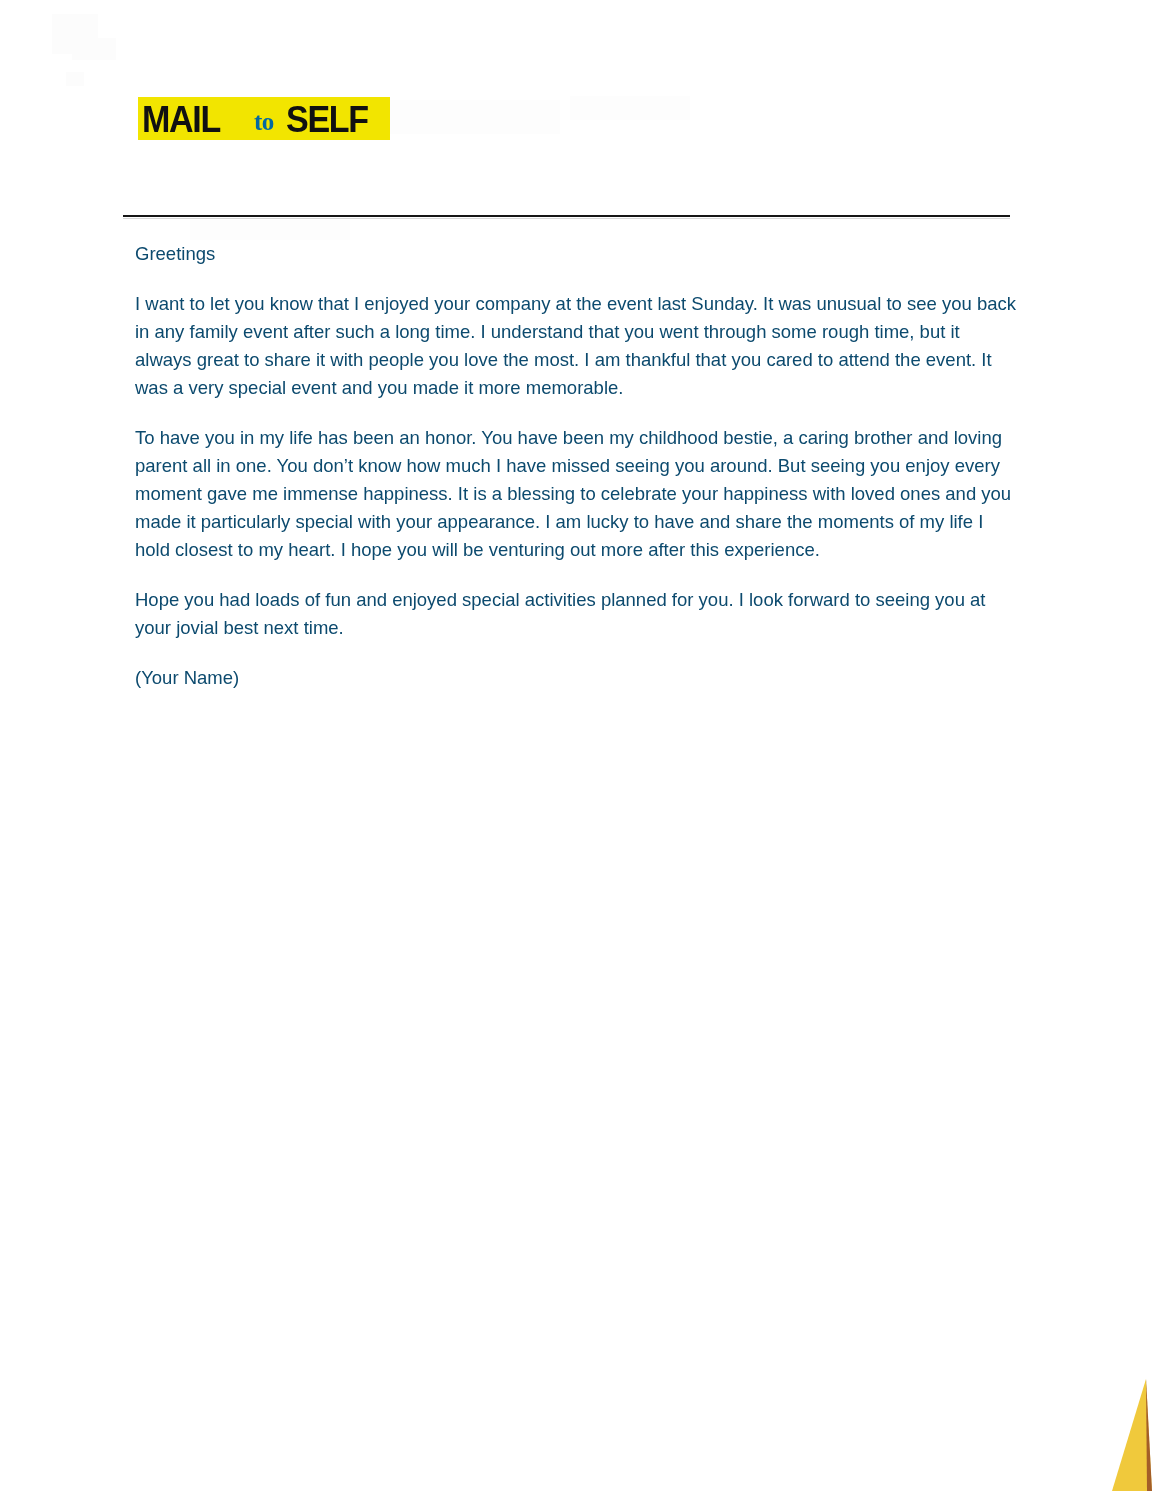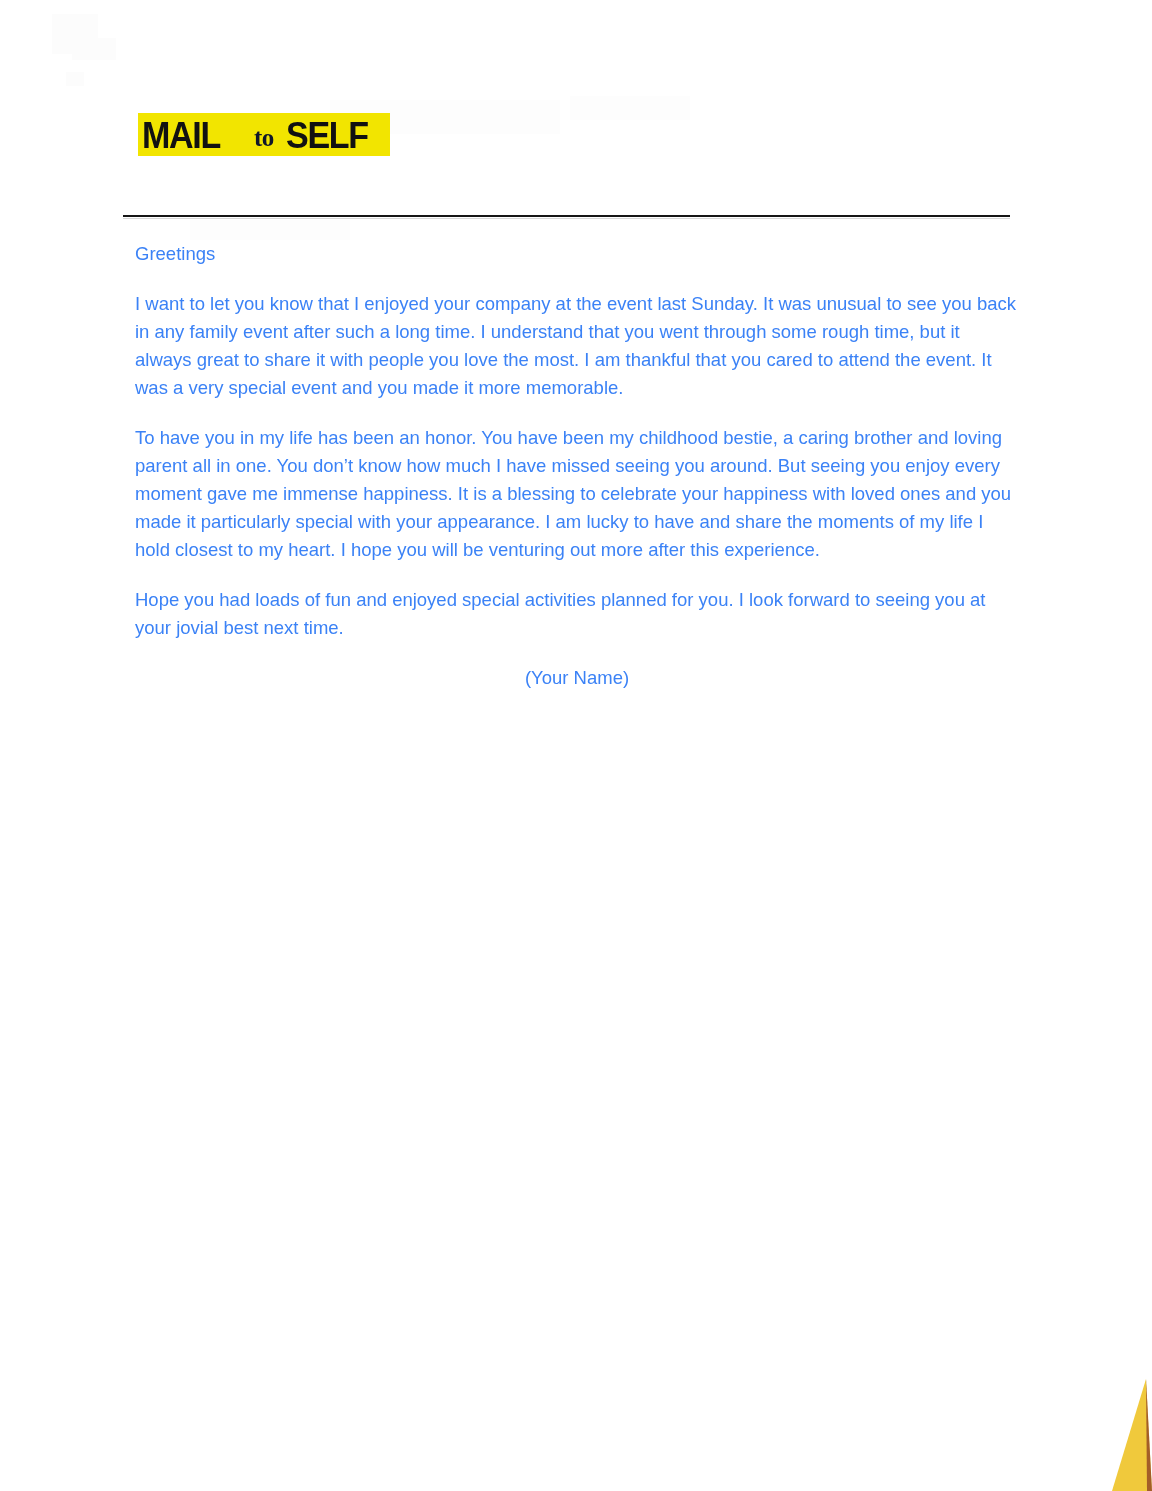--- a/index.html
+++ b/index.html
@@ -28,21 +28,21 @@
   .smudge-b { left: 72px;  top: 38px;  width: 44px; height: 22px; }
   .smudge-c { left: 66px;  top: 72px;  width: 18px; height: 14px; }
   .smudge-d { left: 330px; top: 100px; width: 230px; height: 34px; background: #fdfdfd; }
   .smudge-e { left: 570px; top: 96px;  width: 120px; height: 24px; background: #fdfdfd; }
   .smudge-f { left: 190px; top: 220px; width: 160px; height: 20px; background: #fdfdfd; }
 
   
   .logo {
     position: absolute;
     left: 138px;
-    top: 113px;
+    top: 97px;
     width: 252px;
     height: 43px;
     background: #f2e500;
     overflow: hidden;
   }
   .logo-main {
     position: absolute;
     left: 4px;
     top: 50%;
     transform: translateY(-50%) scaleX(0.92);
@@ -58,21 +58,21 @@
   .logo-to {
     position: absolute;
     left: 116px;
     top: 50%;
     transform: translateY(-42%);
     font-family: "Liberation Serif", serif;
     font-weight: 700;
     font-style: normal;
     font-size: 25px;
     line-height: 25px;
-    color: #0f172a;
+    color: #0369a1;
     letter-spacing: -0.5px;
     text-shadow:
        1px 0 0 #f2e500, -1px 0 0 #f2e500,
        0 1px 0 #f2e500, 0 -1px 0 #f2e500,
        1px 1px 0 #f2e500, -1px -1px 0 #f2e500,
        1px -1px 0 #f2e500, -1px 1px 0 #f2e500;
     white-space: nowrap;
   }
   .logo-tail {
     position: absolute;
@@ -112,24 +112,24 @@
     position: absolute;
     left: 135px;
     top: 240px;
     width: 884px;
   }
   .letter p {
     margin: 0 0 22px 0;
     font-family: "Liberation Sans", sans-serif;
     font-size: 18.5px;
     line-height: 28px;
-    color: #3b82f6;
+    color: #0c4a6e;
     text-align: left;
   }
-  .letter p.last { margin-bottom: 16px; text-align: center; }
+  .letter p.last { margin-bottom: 16px; }
 
   
   .corner-wedge {
     position: absolute;
     right: 0;
     bottom: 0;
     width: 64px;
     height: 112px;
     overflow: hidden;
     pointer-events: none;

